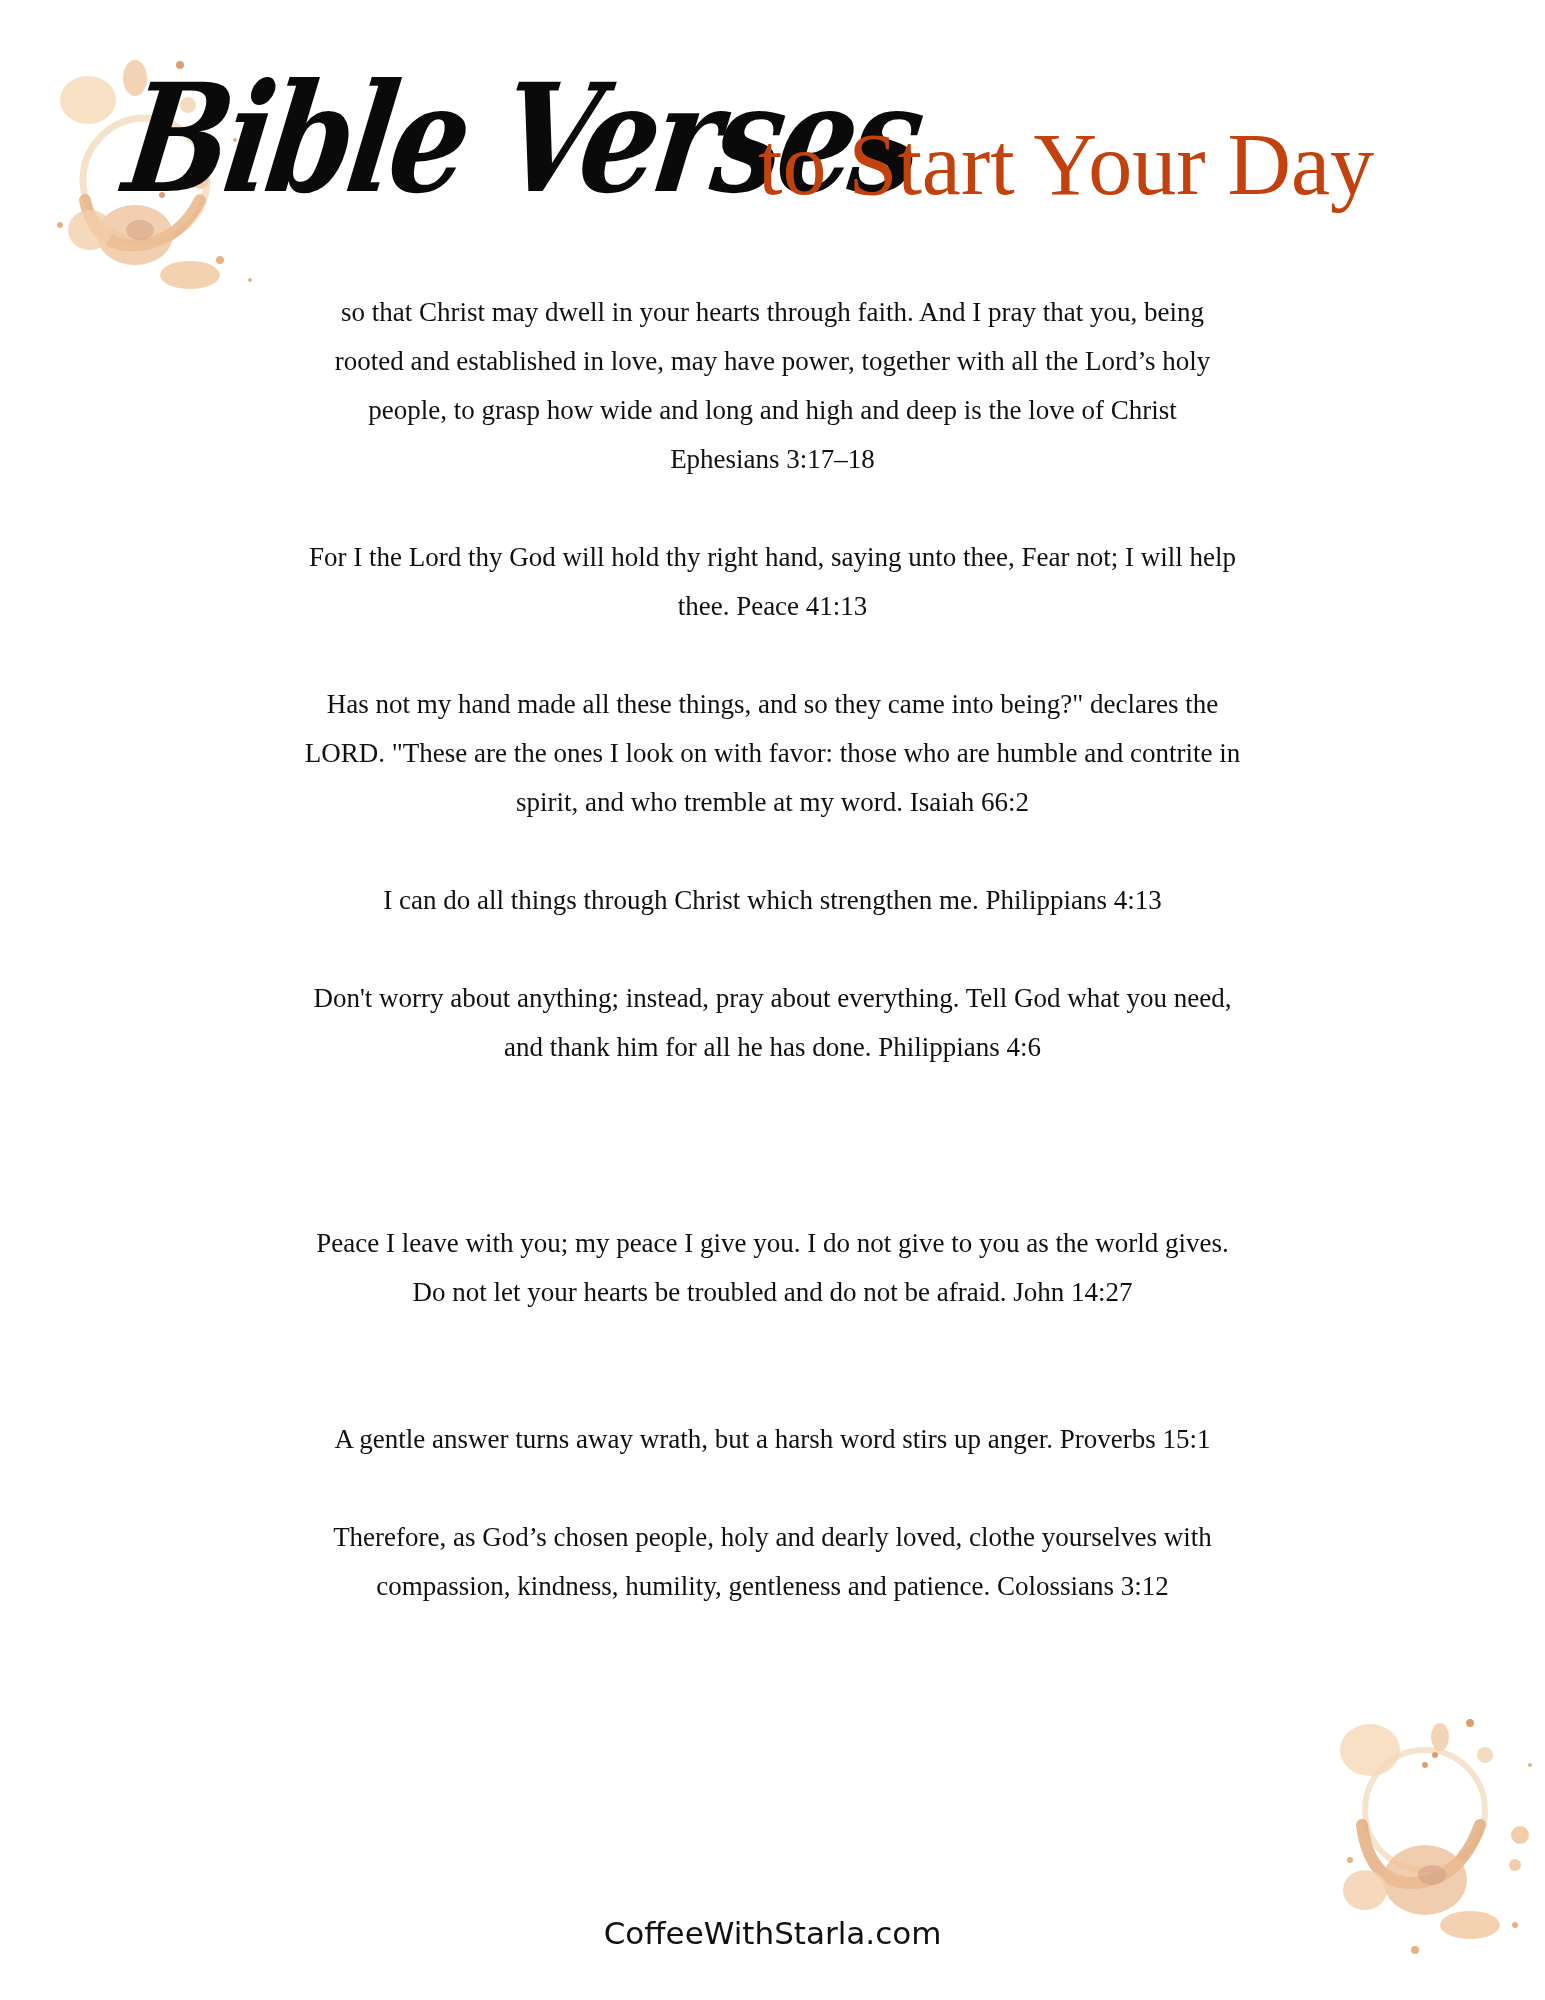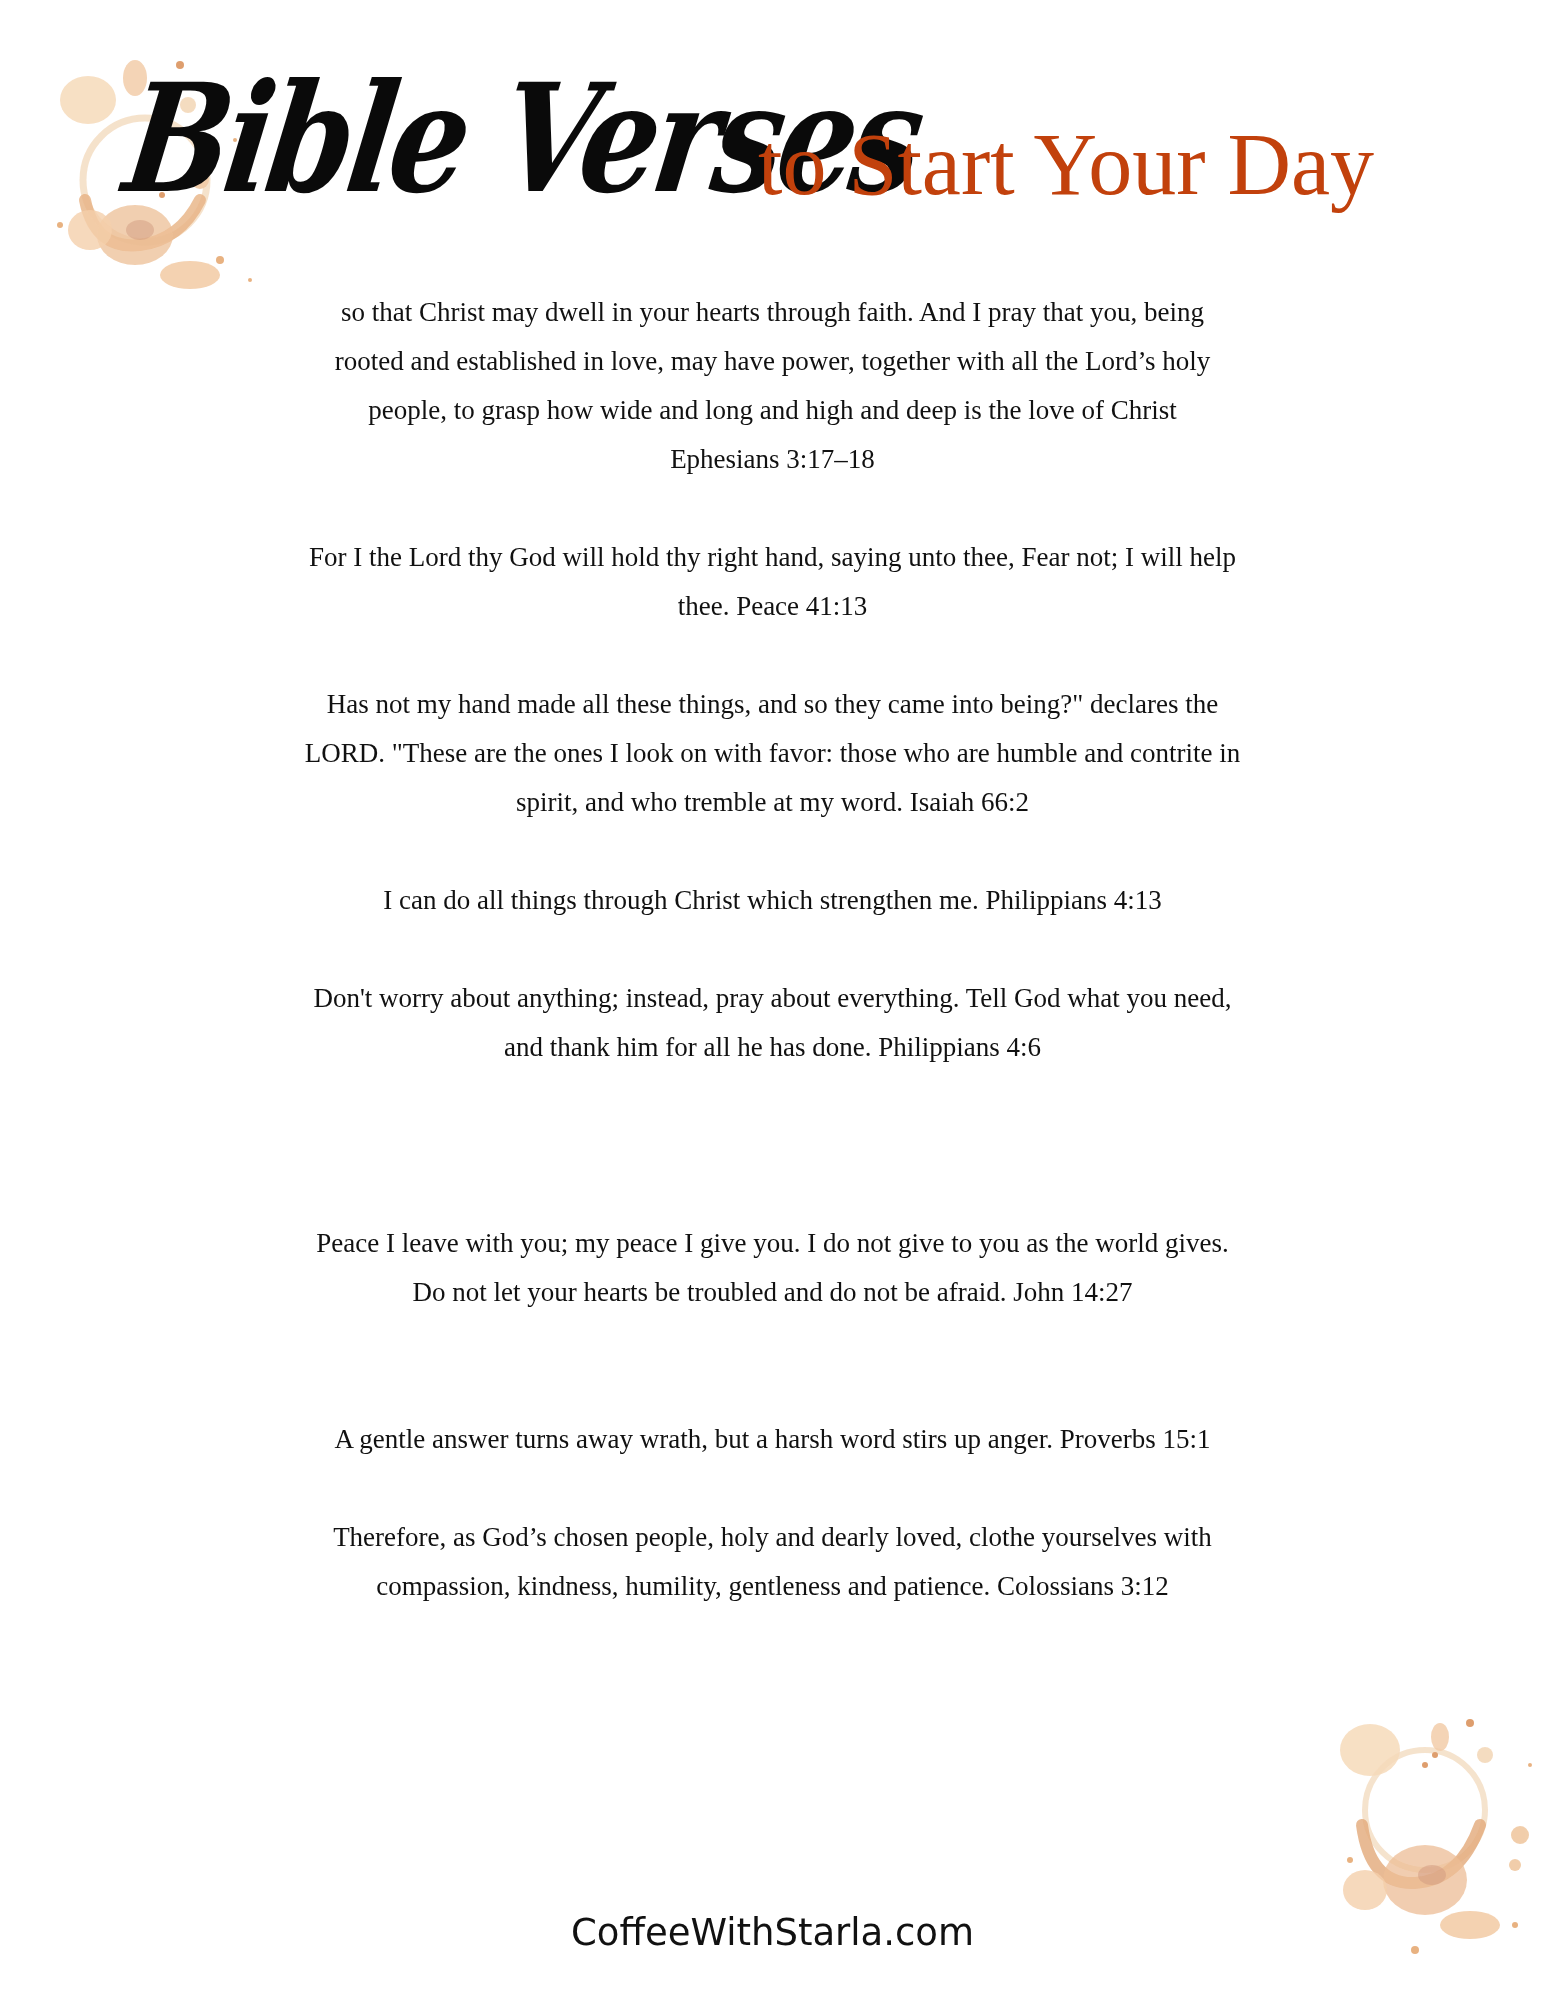--- a/index.html
+++ b/index.html
@@ -26,21 +26,21 @@
     .verses {
       position: absolute; left: 70px; top: 288px; width: 1405px;
       font-family: "Liberation Serif", serif; font-size: 27px; line-height: 49px;
       color: #111; text-align: center;
     }
     .verse-line { display: block; height: 49px; white-space: nowrap; }
     .blank { display: block; height: 49px; }
 
     .footer {
       position: absolute; left: 0; width: 1545px; top: 1912px;
-      text-align: center; font-family: "DejaVu Sans", sans-serif; font-size: 37px;
+      text-align: center; font-family: "DejaVu Sans", sans-serif; font-size: 31px;
       line-height: 42px; color: #111;
     }
   </style>
 </head>
 <body>
 
 <div class="page">
 
   <svg class="stain stain-tl" viewBox="0 0 230 260">
     <g opacity="0.85">

